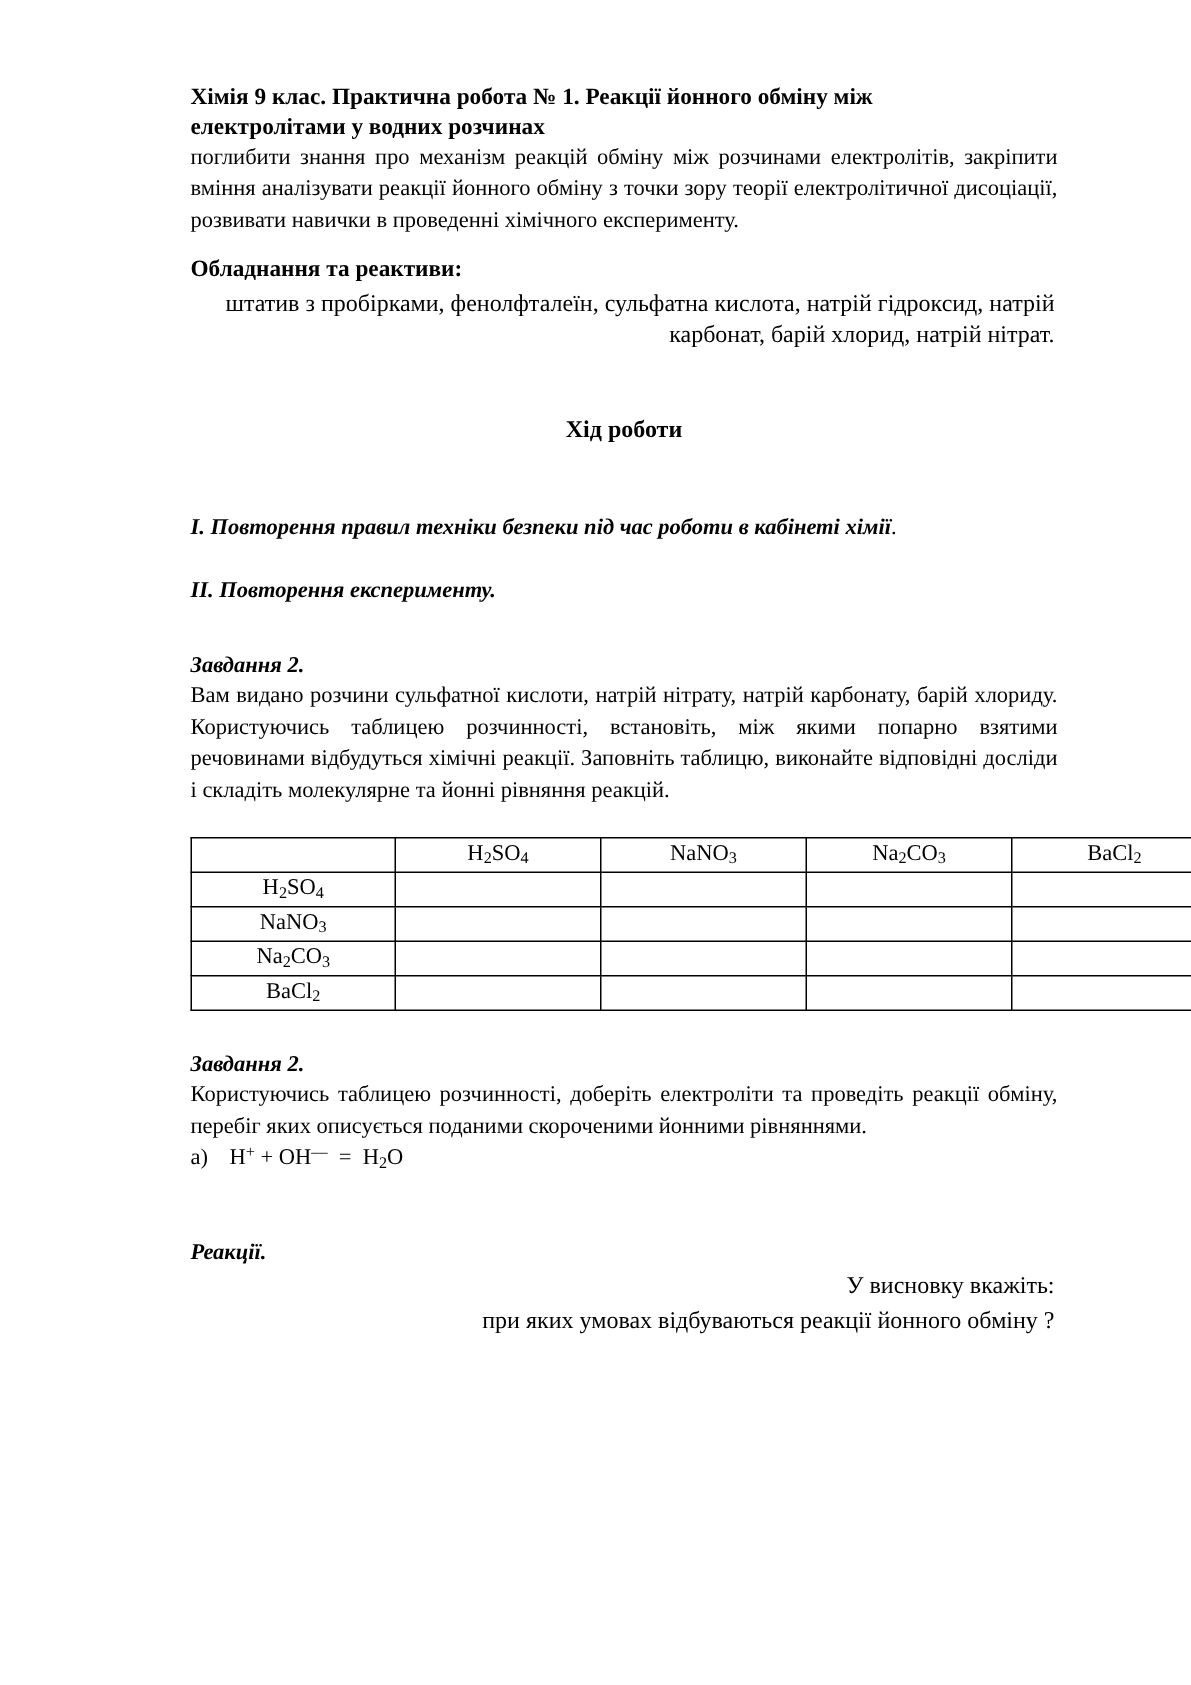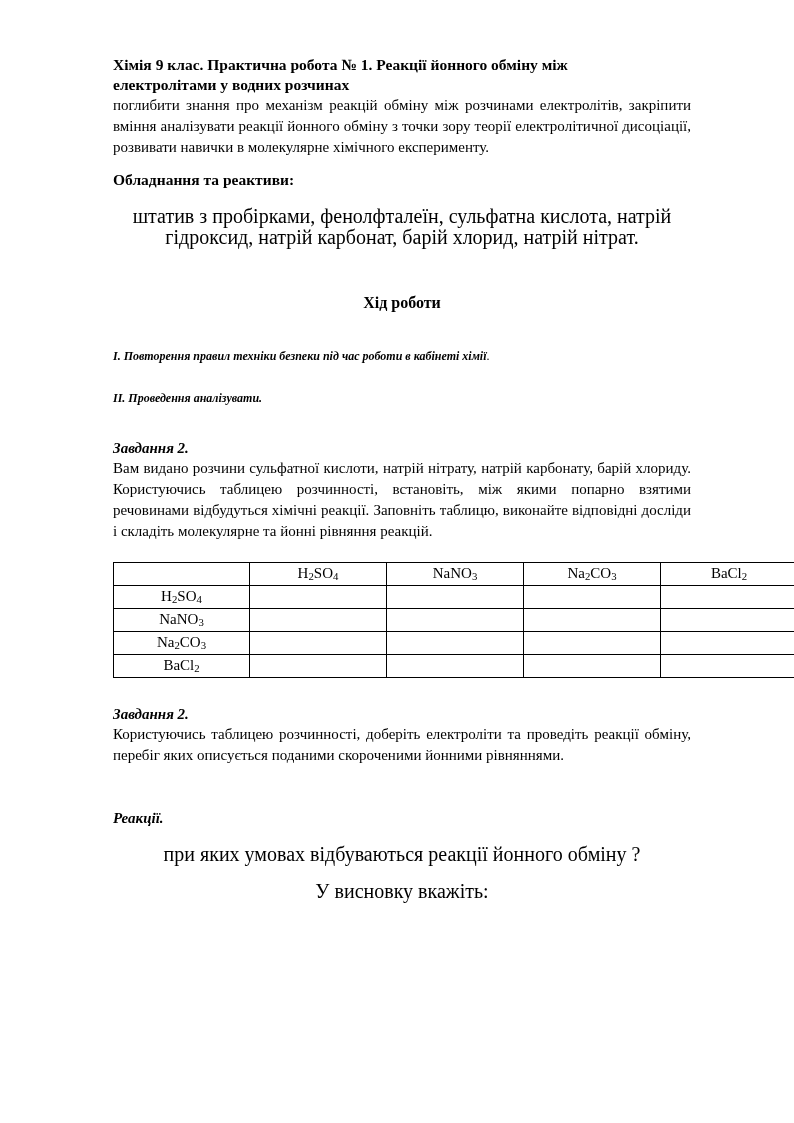--- a/index.html
+++ b/index.html
@@ -11,21 +11,21 @@
   body {
     width: 794px;
     height: 1123px;
     position: relative;
     font-family: "Liberation Serif", "DejaVu Serif", serif;
     color: #000000;
     -webkit-font-smoothing: antialiased;
   }
   .page {
     position: absolute;
-    left: 113px;
+    left: 127px;
     top: 55px;
     width: 578px;
   }
 
   
   .title {
     font-weight: bold;
     font-size: 15.5px;
     line-height: 19.5px;
     text-align: justify;
@@ -40,35 +40,35 @@
   }
   .para {
     font-size: 15px;
     line-height: 21px;
     text-align: justify;
     text-align-last: left;
     margin: 0;
     hyphens: none;
   }
   .para-left {
-    font-size: 20px;
+    font-size: 16px;
     line-height: 21px;
-    text-align: center;
-    margin: 16px;
+    text-align: right;
+    margin: 2px;
   }
   .center-heading {
     font-weight: bold;
     font-size: 16px;
     text-align: center;
-    margin: 0;
+    margin: 12px;
   }
   .italic-heading {
     font-weight: bold;
     font-style: italic;
-    font-size: 12px;
+    font-size: 15px;
     line-height: 20px;
     margin: 0;
     font-family: Liberation Serif, serif;
   }
   .italic-heading .tail {
     font-style: normal;
     font-weight: normal;
   }
   .task-label {
     font-weight: bold;
@@ -137,38 +137,38 @@
   }
 </style>
 </head>
 <body>
 
 <div class="page">
 
   <div class="title">Хімія 9 клас. Практична робота № 1. Реакції йонного обміну між</div>
   <div class="heading-bold">електролітами у водних розчинах</div>
 
-  <div class="para">поглибити знання про механізм реакцій обміну між розчинами електролітів, закріпити вміння аналізувати реакції йонного обміну з точки зору теорії електролітичної дисоціації, розвивати   навички в молекулярне хімічного експерименту.</div>
+  <div class="para">поглибити знання про механізм реакцій обміну між розчинами електролітів, закріпити вміння аналізувати реакції йонного обміну з точки зору теорії електролітичної дисоціації, розвивати   навички в проведенні хімічного експерименту.</div>
 
   <div class="sp-12"></div>
 
   <div class="heading-bold">Обладнання та реактиви:</div>
   <div class="para-left">штатив з пробірками, фенолфталеїн, сульфатна кислота, натрій гідроксид, натрій карбонат, барій хлорид, натрій нітрат.</div>
 
   <div class="sp-30"></div>
 
   <div class="center-heading">Хід роботи</div>
 
   <div class="sp-34"></div>
 
   <div class="italic-heading"><span>I. Повторення правил техніки безпеки під час роботи в кабінеті хімії</span><span class="tail">.</span></div>
 
   <div class="sp-22"></div>
 
-  <div class="italic-heading">II. Проведення аналізувати.</div>
+  <div class="italic-heading">II. Повторення експерименту.</div>
 
   <div class="sp-30"></div>
 
   <div class="task-label">Завдання 2.</div>
   <div class="para">Вам видано розчини сульфатної кислоти, натрій нітрату, натрій карбонату, барій хлориду. Користуючись таблицею розчинності, встановіть, між якими попарно взятими речовинами відбудуться хімічні реакції. Заповніть таблицю, виконайте відповідні досліди і складіть молекулярне та йонні рівняння реакцій.</div>
 
   <div class="sp-20"></div>
 
   <table class="matrix">
     <thead>
@@ -210,21 +210,22 @@
         <td class="data-cell"></td>
       </tr>
     </tbody>
   </table>
 
   <div class="sp-26"></div>
 
   <div class="task-label">Завдання 2.</div>
   <div class="para">Користуючись таблицею розчинності, доберіть електроліти та проведіть реакції обміну, перебіг яких описується поданими скороченими йонними рівняннями.</div>
 
+  <div class="eq-line"><span class="eq-marker">а)</span><span>H</span><sup>+</sup><span> + OH</span><sup>‒‒</sup><span>  =  H</span><sub>2</sub><span>O</span></div>
 
 
   <div class="sp-42"></div>
 
   <div class="task-label">Реакції.</div>
+  <div class="para-left">У висновку вкажіть:</div>
   <div class="para-left">при яких умовах відбуваються реакції йонного обміну ?</div>
-  <div class="para-left">У висновку вкажіть:</div>
 
 </div>
 
 </body></html>

